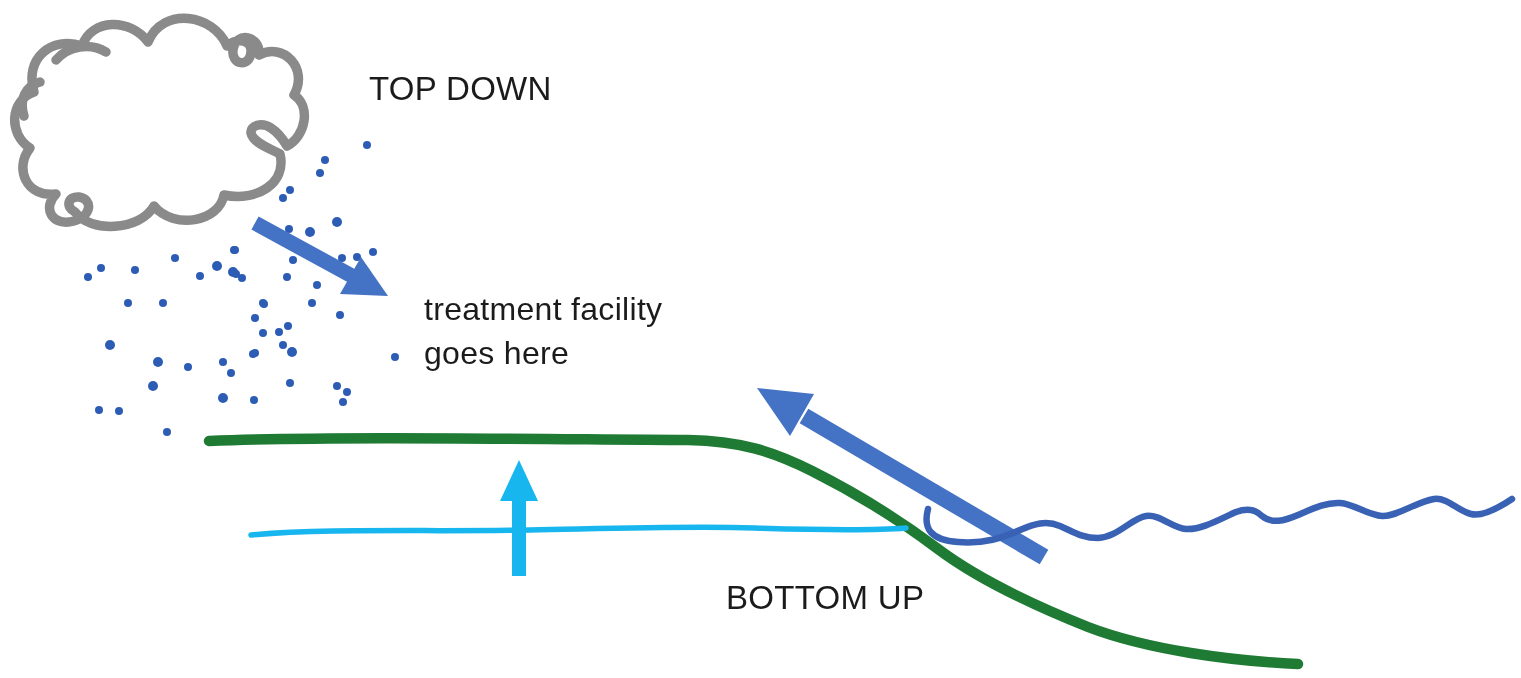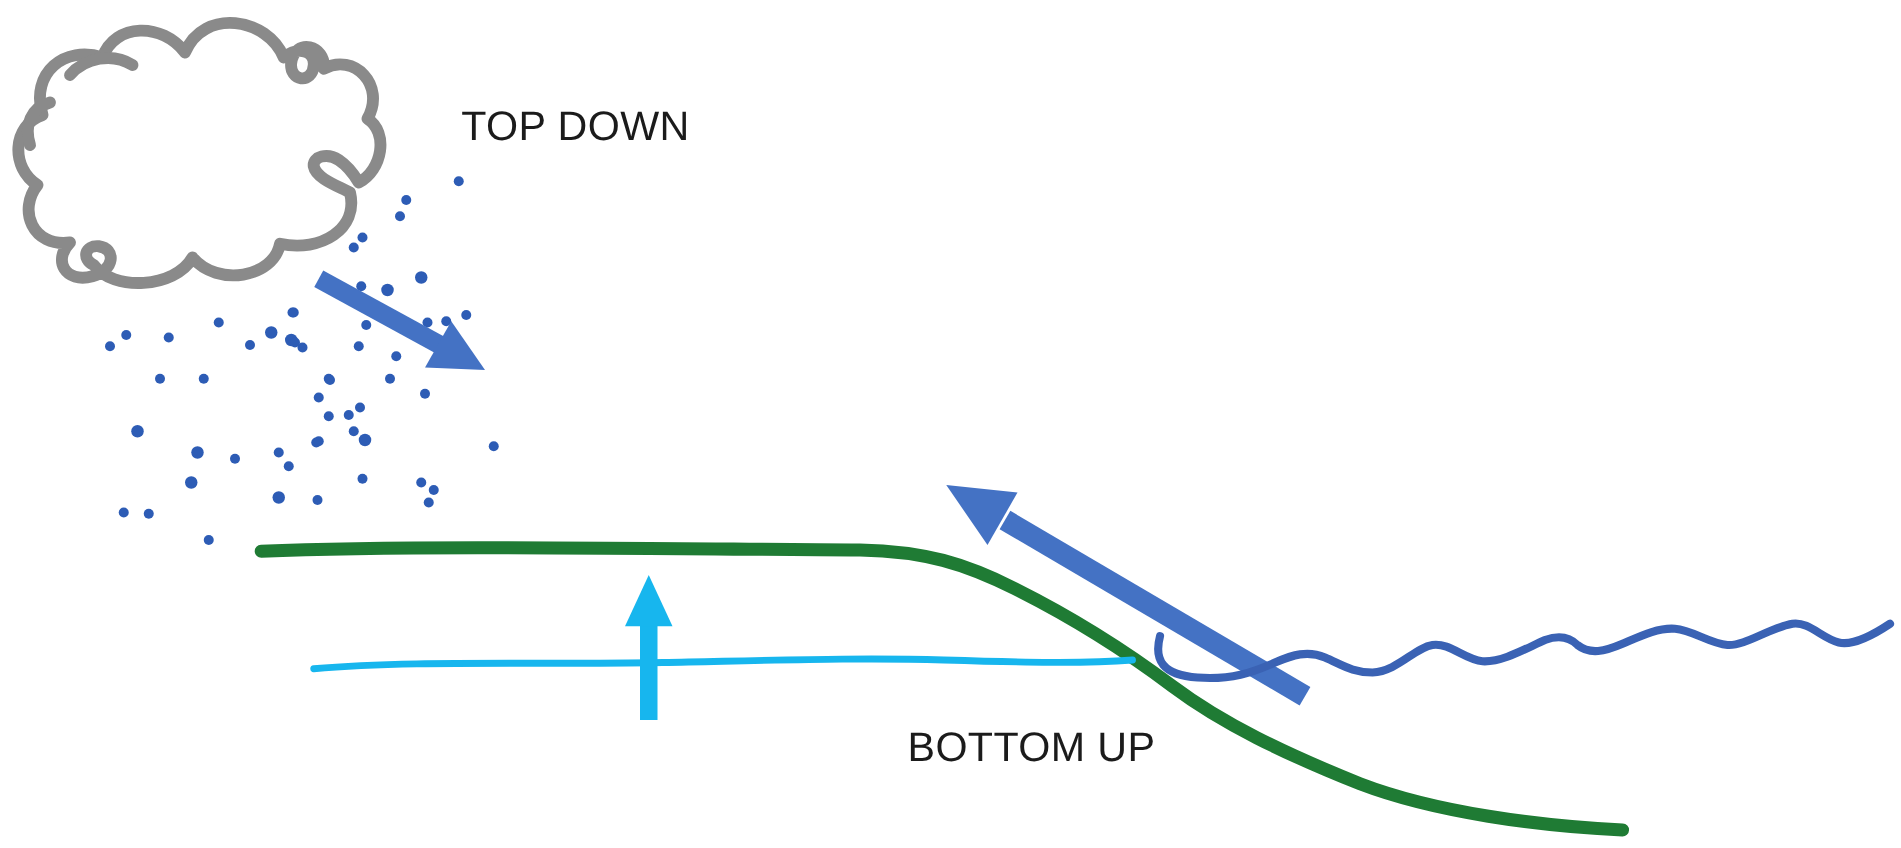--- a/index.html
+++ b/index.html
@@ -23,21 +23,21 @@
     height: 678px;
   }
   .label {
     position: absolute;
     color: #1b1b1b;
     font-size: 32px;
     line-height: 1.15;
     white-space: nowrap;
     letter-spacing: 0.3px;
   }
-  .label-top-down   { left: 369px; top: 82px;  font-size: 33px; }
+  .label-top-down   { left: 369px; top: 70px;  font-size: 33px; }
   .label-bottom-up  { left: 726px; top: 579px; font-size: 33px; }
   .label-wastewater { left: 424px; top: 287px; line-height: 44px; }
 </style>
 </head>
 <body>
 
 <div class="canvas">
 
   <svg class="art" viewBox="0 0 1521 678" xmlns="http://www.w3.org/2000/svg">
 
@@ -165,17 +165,19 @@
              C 1312 509, 1326 502, 1340 503
              C 1354 504, 1368 515, 1382 516
              C 1396 517, 1416 502, 1434 499
              C 1447 497, 1458 511, 1471 514
              C 1483 517, 1500 507, 1512 499" stroke="#3a62b4"></path>
   </svg>
 
   <div class="label label-top-down">TOP DOWN</div>
 
   <div class="label label-wastewater">
+    <div>treatment facility</div>
+    <div>goes here</div>
   </div>
 
   <div class="label label-bottom-up">BOTTOM UP</div>
 
 </div>
 
 </body></html>

